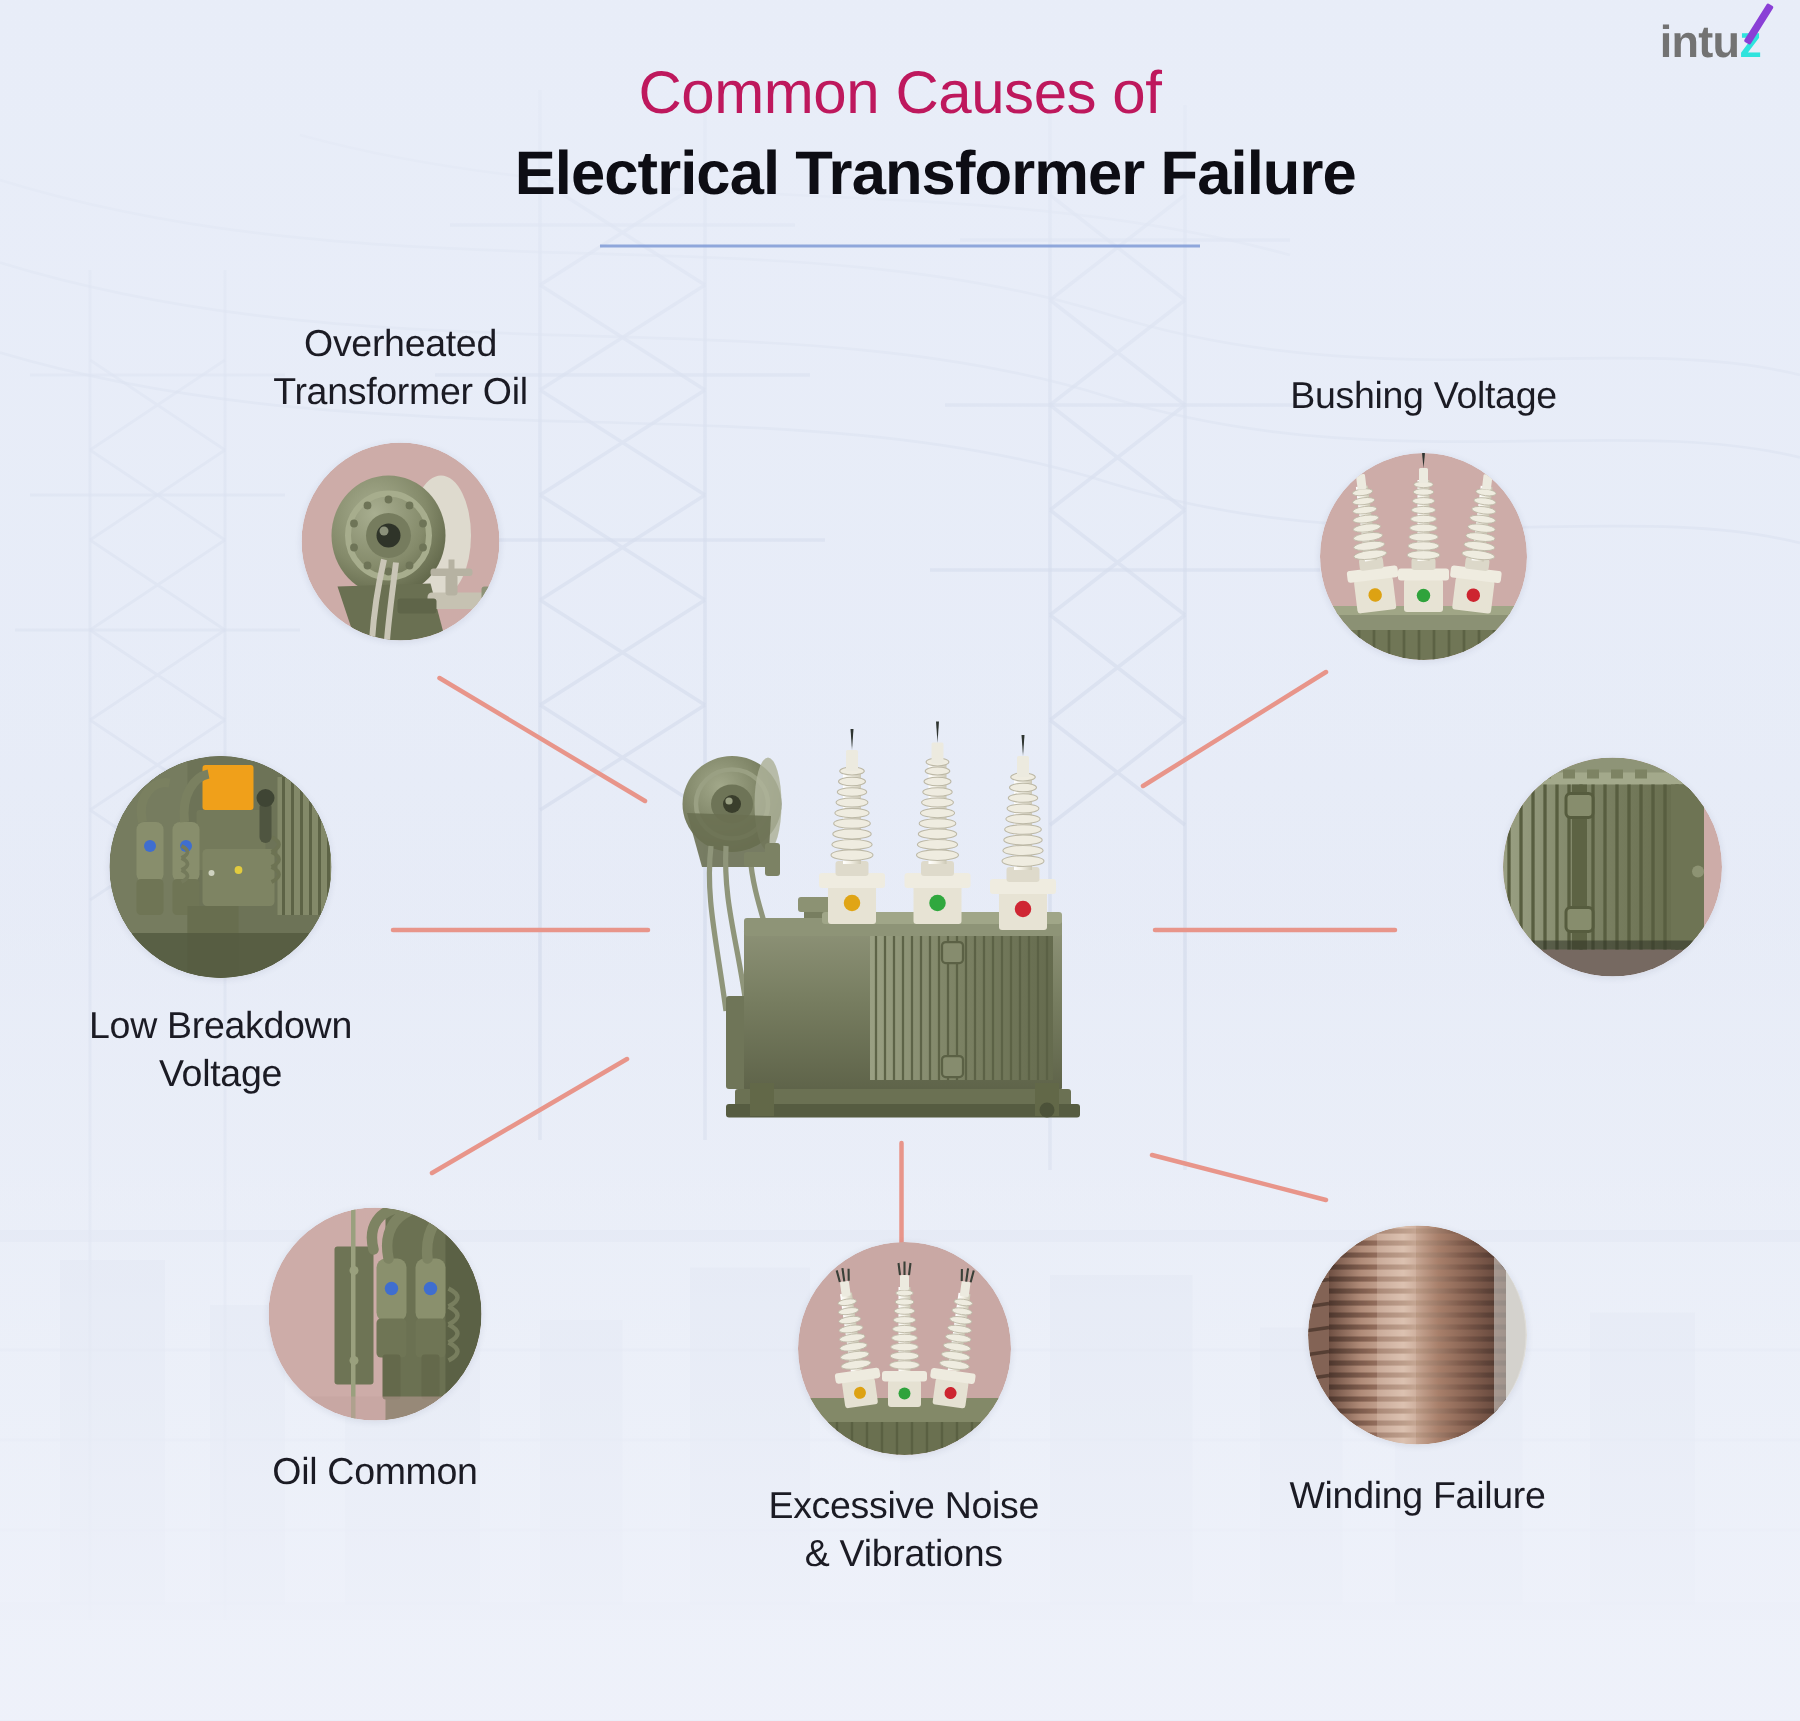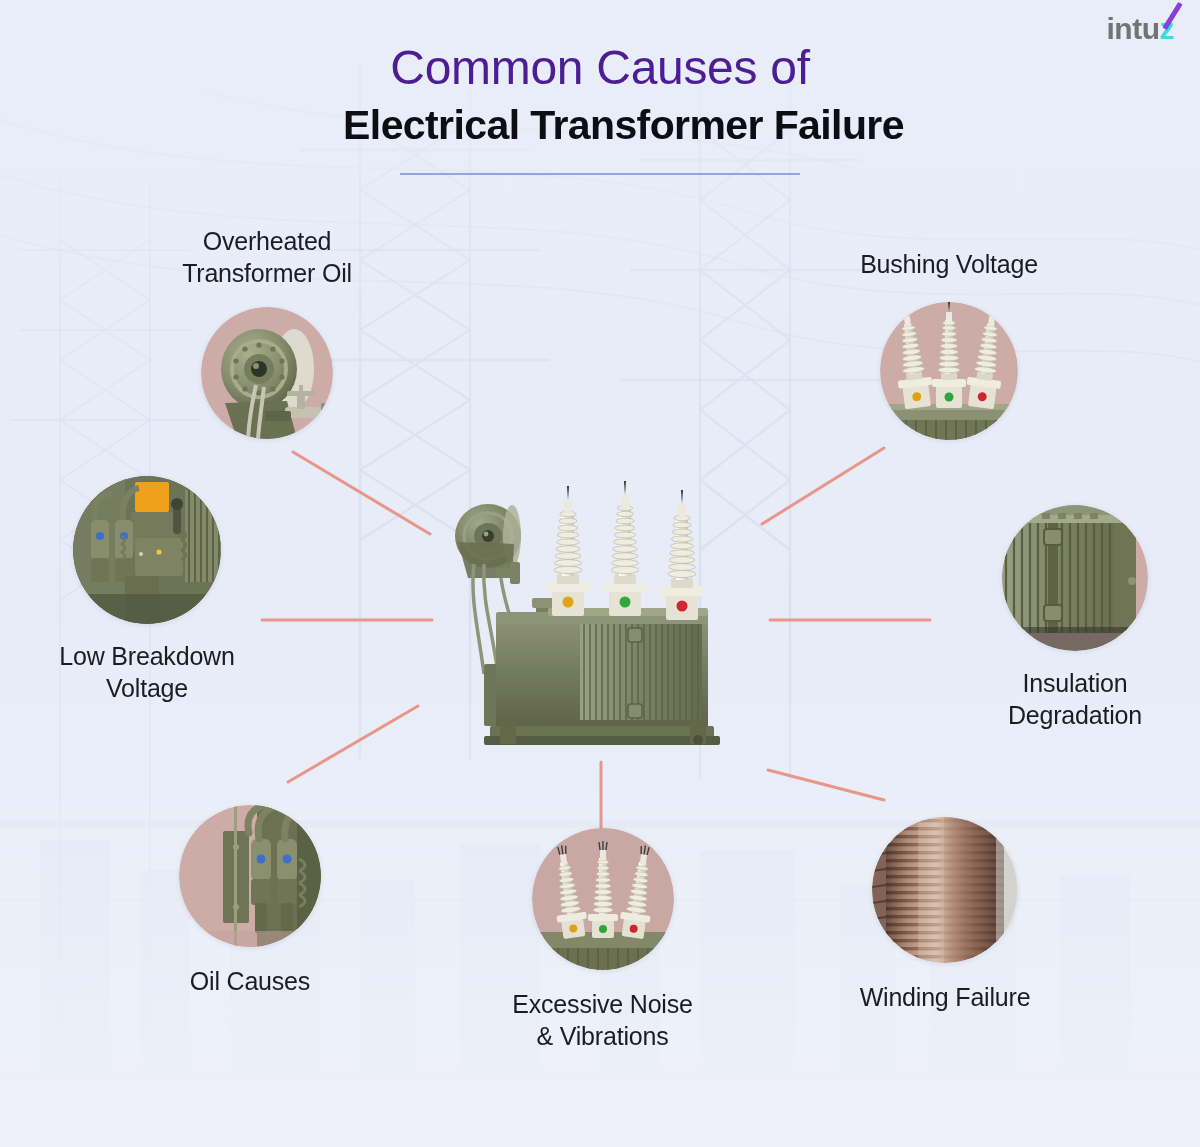--- a/index.html
+++ b/index.html
@@ -29,21 +29,21 @@
   #logo .lg-z { position:relative; color:#2fe3dd; }
   #logo .lg-slash {
     position:absolute; right:-1px; top:-11px;
     width:5px; height:30px; background:#8a3fd6;
     transform:rotate(32deg); border-radius:1px;
   }
 
   
   #header { position:absolute; top:40px; left:0; width:1200px; z-index:30; text-align:center; }
   #title-line1 {
-    font-size:48px; font-weight:400; color:#4c1d95; letter-spacing:-0.3px;
+    font-size:40px; font-weight:400; color:#be185d; letter-spacing:-0.3px;
   }
   #title-line2 {
     font-size:41px; font-weight:700; color:#0d0d14; letter-spacing:-0.6px; margin-top:7px;padding-left:47px;
   }
   #title-rule {
     width:400px; height:2px; background:#7f9ad6; margin:24px auto 0; opacity:.85;
   }
 
   
   #connectors { position:absolute; inset:0; z-index:10; }
@@ -306,21 +306,21 @@
 
   <g>
     <rect x="50" y="248" width="224" height="12" rx="2" fill="#6b7153"></rect>
     <rect x="44" y="258" width="236" height="9" rx="2" fill="#565c41"></rect>
     <rect x="60" y="244" width="16" height="22" fill="#626848"></rect>
     <rect x="250" y="244" width="16" height="22" fill="#626848"></rect>
     <circle cx="258" cy="262" r="5" fill="#4c5239"></circle>
   </g>
 </svg>
 
-<div class="node" style="left:112px; top:225px; width:310px;">
+<div class="node" style="left:112px; top:213px; width:310px;">
   <div class="node-label" style="margin-bottom:18px;">Overheated
 Transformer Oil</div>
   <svg class="node-circle" style="margin:0 auto; display:block;" width="132" height="132" viewBox="0 0 132 132">
     <defs>
         <clipPath id="c1">
           <circle cx="66" cy="66" r="66"></circle>
         </clipPath>
       <radialGradient id="drum1" cx="38%" cy="32%" r="75%">
         <stop offset="0%" stop-color="#a8ae90"></stop>
           <stop offset="60%" stop-color="#848a6a"></stop>
@@ -357,21 +357,21 @@
         <rect x="96" y="88" width="8" height="14" rx="2" fill="#b6b2a2"></rect>
         <rect x="86" y="84" width="28" height="5" rx="2" fill="#b6b2a2"></rect>
         <rect x="98" y="78" width="4" height="9" fill="#b6b2a2"></rect>
         <rect x="120" y="96" width="12" height="18" rx="2" fill="#8d9378"></rect>
       </g>
       <rect x="64" y="104" width="26" height="10" rx="2" fill="#5f6549"></rect>
     </g>
   </svg>
 </div>
 
-<div class="node" style="left:12px; top:476px; width:270px;">
+<div class="node" style="left:12px; top:504px; width:270px;">
   <svg class="node-circle" style="margin:0 auto; display:block;" width="148" height="148" viewBox="0 0 148 148">
     <defs>
         <clipPath id="c2">
           <circle cx="74" cy="74" r="74"></circle>
         </clipPath>
       </defs>
     <g clip-path="url(#c2)">
       <rect width="148" height="148" fill="#636950"></rect>
       <rect x="0" y="0" width="148" height="148" fill="#6d7357"></rect>
       <rect x="0" y="0" width="52" height="148" fill="#767c5f"></rect>
@@ -451,21 +451,21 @@
         <path d="M106 34 C 104 14 114 2 128 0"></path>
         <path d="M70 28 C 66 12 74 2 88 0"></path>
       </g>
 
       <g stroke="#787e5e" stroke-width="3" fill="none">
         <path d="M120 66 q12 -6 0 -12 M120 78 q12 -6 0 -12 M120 90 q12 -6 0 -12 M120 102 q12 -6 0 -12"></path>
       </g>
       <rect x="0" y="126" width="142" height="16" fill="#c3a29e" opacity=".5"></rect>
     </g>
   </svg>
-  <div class="node-label" style="margin-top:18px;">Oil Causes</div>
+  <div class="node-label" style="margin-top:18px;">Oil Common</div>
 </div>
 
 <div class="node" style="left:460px; top:828px; width:285px;">
   <svg class="node-circle" style="margin:0 auto; display:block;" width="142" height="142" viewBox="0 0 142 142">
     <defs>
         <clipPath id="c4">
           <circle cx="71" cy="71" r="71"></circle>
         </clipPath>
       <linearGradient id="porc4" x1="0" y1="0" x2="1" y2="0">
         <stop offset="0%" stop-color="#ffffff"></stop>
@@ -646,22 +646,20 @@
       <rect x="46" y="18" width="10" height="110" fill="#5d6344"></rect>
       <rect x="42" y="24" width="18" height="16" rx="3" fill="#878d6d" stroke="#565c3e" stroke-width="2"></rect>
       <rect x="42" y="100" width="18" height="16" rx="3" fill="#878d6d" stroke="#565c3e" stroke-width="2"></rect>
 
       <rect x="112" y="18" width="22" height="110" fill="#6e7454"></rect>
       <circle cx="130" cy="76" r="4" fill="#8d9373"></circle>
 
       <rect x="0" y="122" width="146" height="24" fill="#2f3327" opacity=".55"></rect>
     </g>
   </svg>
-  <div class="node-label" style="margin-top:16px;">Insulation
-Degradation</div>
 </div>
 
 <div class="node" style="left:810px; top:248px; width:278px;">
   <div class="node-label" style="margin-bottom:22px;">Bushing Voltage</div>
   <svg class="node-circle" style="margin:0 auto; display:block;" width="138" height="138" viewBox="0 0 138 138">
     <defs>
         <clipPath id="c7">
           <circle cx="69" cy="69" r="69"></circle>
         </clipPath>
       <linearGradient id="porc7" x1="0" y1="0" x2="1" y2="0">

